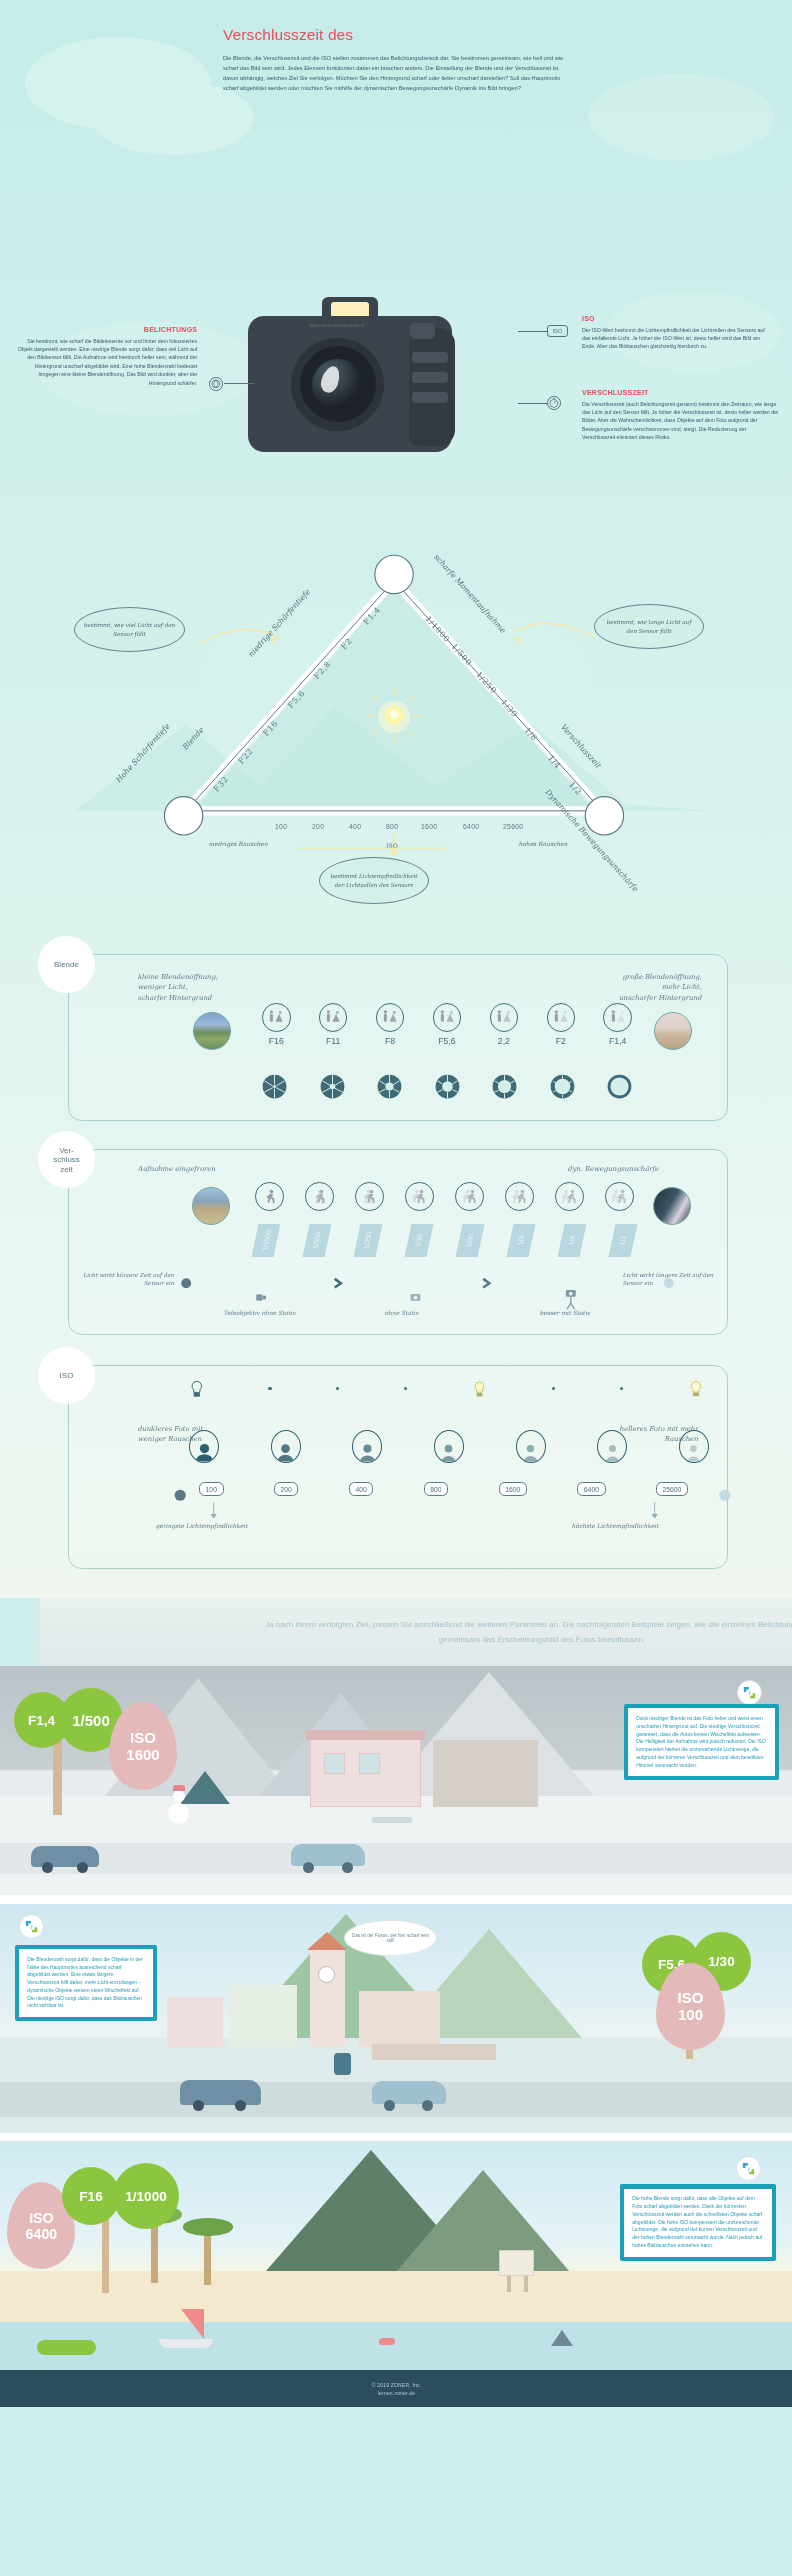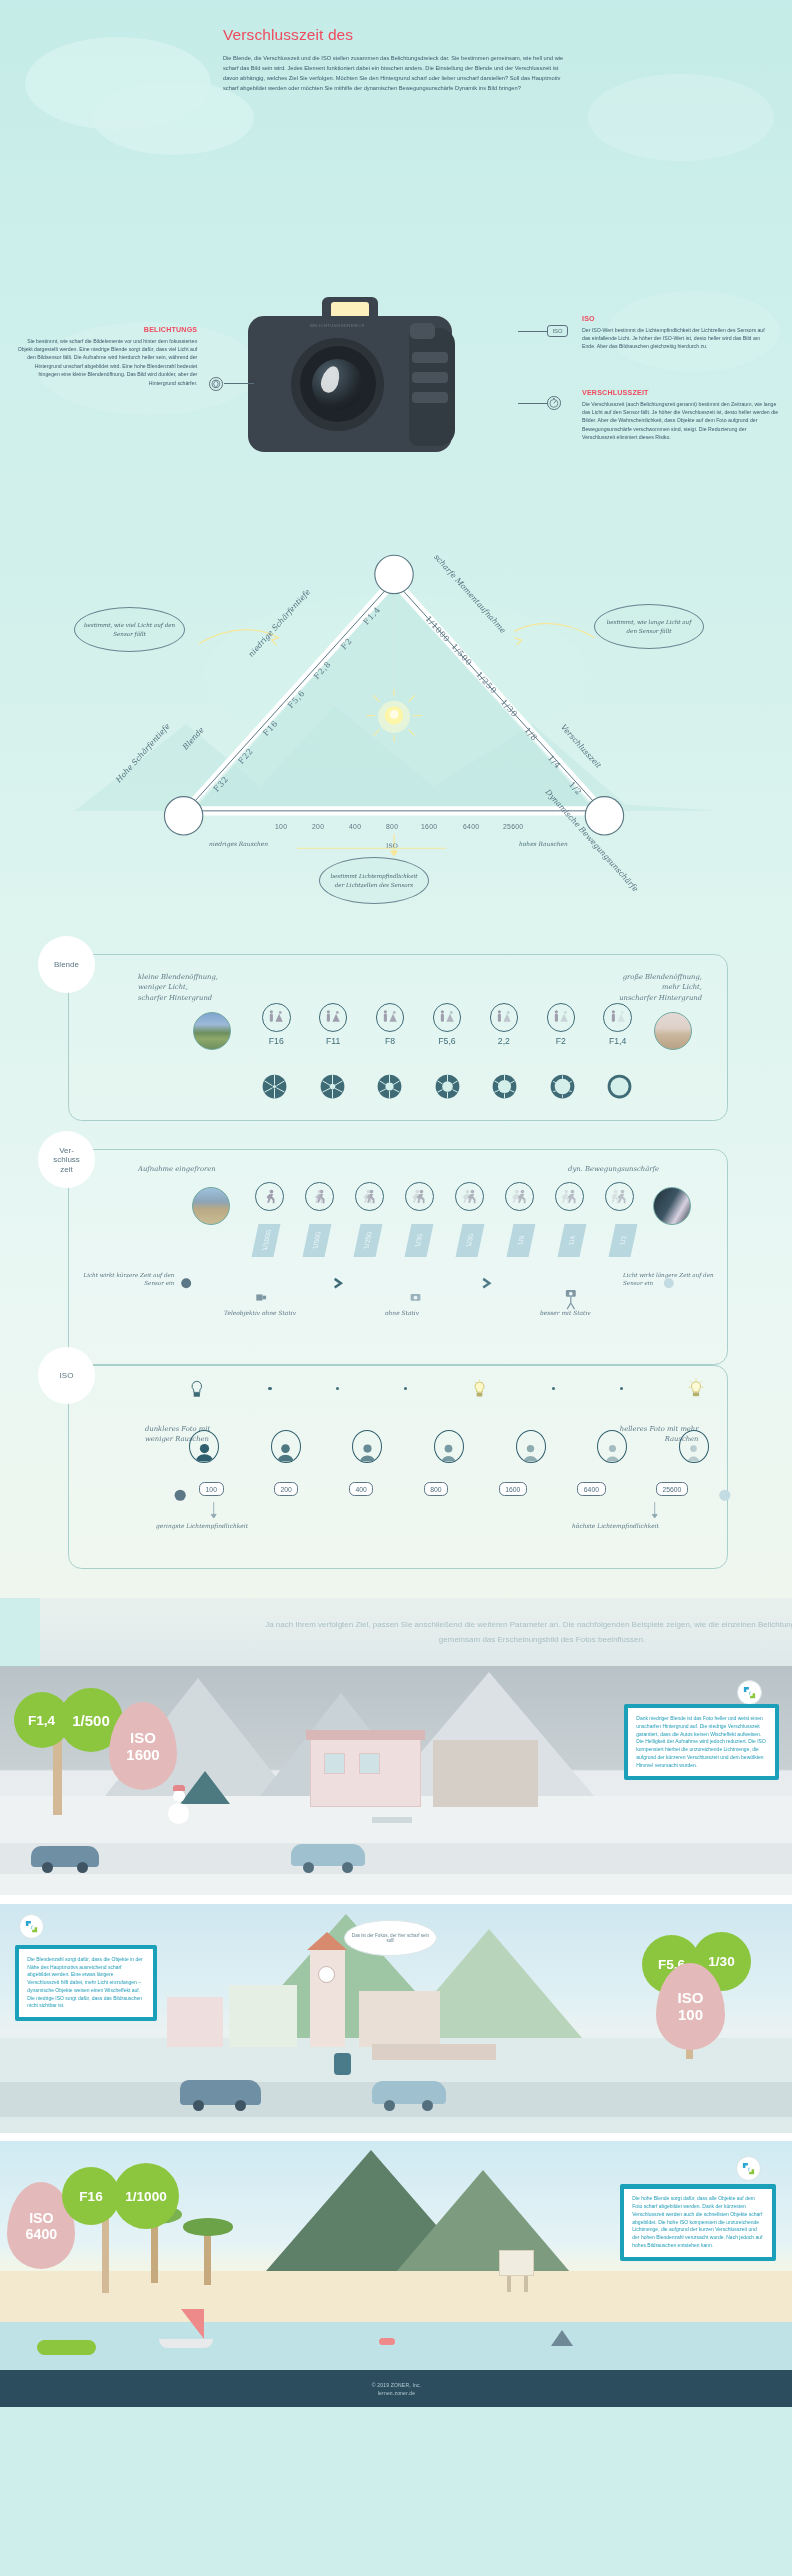--- a/index.html
+++ b/index.html
@@ -443,21 +443,21 @@
               <path d="M20 2 L20 8 M35 12 L30 14 M35 28 L30 27 M20 38 L20 33 M5 28 L10 27 M5 12 L10 14"></path>
             </g>
           </svg>
         <svg class="blade" viewBox="0 0 40 40">
             <circle cx="20" cy="20" r="19" fill="#3f6b77"></circle>
             <circle cx="20" cy="20" r="14.5" fill="#d4eeea"></circle>
           </svg>
       </div>
     </div>
 
-    <div class="panel" style="top:1149px;height:216px;">
+    <div class="panel" style="top:1149px;height:186px;">
       <div class="panel-tag" style="white-space:pre-line;">Ver-
 schluss
 zeit</div>
 
       <div class="panel-cap" style="left:69px;top:13.6px;">Aufnahme eingefroren</div>
       <div class="panel-cap" style="right:68px;top:13.6px;text-align:right;">dyn. Bewegungsunschärfe</div>
 
       <div class="thumb" style="position:absolute;left:123px;top:37px;background:linear-gradient(180deg,#9fc3dd 0%,#8ca4b8 38%,#b9a984 58%,#c9bc94 100%);"></div>
       <div class="thumb" style="position:absolute;right:36px;top:37px;background:linear-gradient(120deg,#22303a 0%,#3c5564 45%,#d8d2e2 70%,#243039 100%);"></div>
 
@@ -612,21 +612,21 @@
       <svg class="abs" width="13.6" height="21" style="left:495px;top:140px;" viewBox="0 0 22 34">
           <rect x="3" y="0" width="16" height="11" rx="2" fill="#7f98a3"></rect>
           <circle cx="11" cy="6" r="3" fill="#e6f2f4"></circle>
           <path d="M11 11 v10 M11 21 l-6 10 M11 21 l6 10" stroke="#7f98a3" stroke-width="2" fill="none"></path>
         </svg>
     </div>
 
     <div class="panel" style="top:1365px;height:204px;">
       <div class="panel-tag">ISO</div>
 
-      <div class="panel-cap" style="left:76px;top:58px;width:93px;">dunkleres Foto mit weniger Rauschen</div>
+      <div class="panel-cap" style="left:69px;top:58px;width:93px;">dunkleres Foto mit weniger Rauschen</div>
       <div class="panel-cap" style="right:28.5px;top:58px;width:93px;text-align:right;">helleres Foto mit mehr Rauschen</div>
 
       <div class="row" style="left:121px;top:12.4px;width:514px;align-items:center;">
         <svg width="13.6" height="18.6" viewBox="0 0 22 30">
             <path d="M11 2 a8 8 0 0 1 5 14 v4 h-10 v-4 a8 8 0 0 1 5 -14z" fill="none" stroke="#3f6b77" stroke-width="1.6"></path>
             <rect x="6" y="21" width="10" height="6" fill="#3f6b77"></rect>
           </svg>
         <div style="width:3.1px;height:3.1px;border-radius:50%;background:#3f6b77;"></div>
         <div style="width:3.1px;height:3.1px;border-radius:50%;background:#3f6b77;"></div>
         <div style="width:3.1px;height:3.1px;border-radius:50%;background:#3f6b77;"></div>

